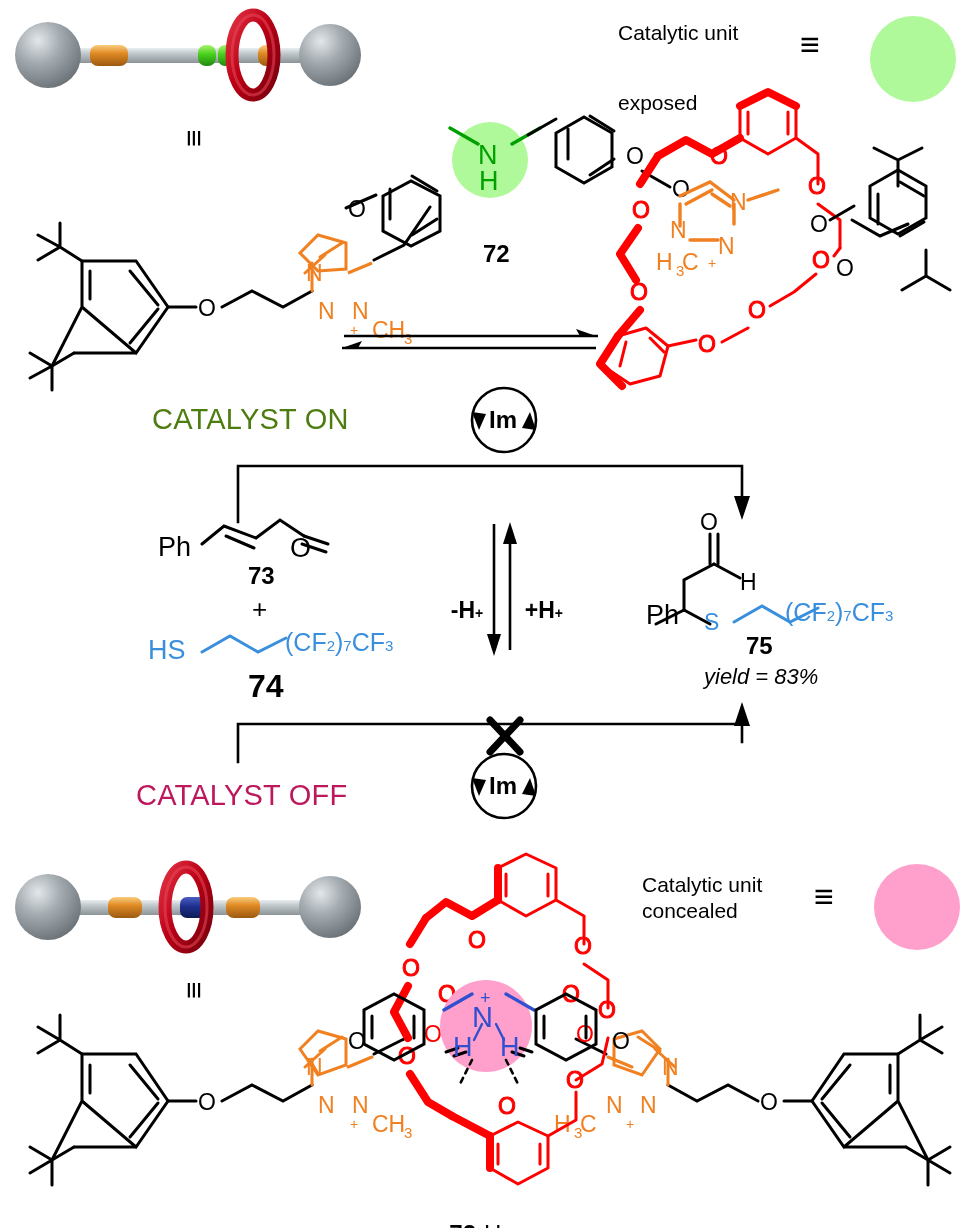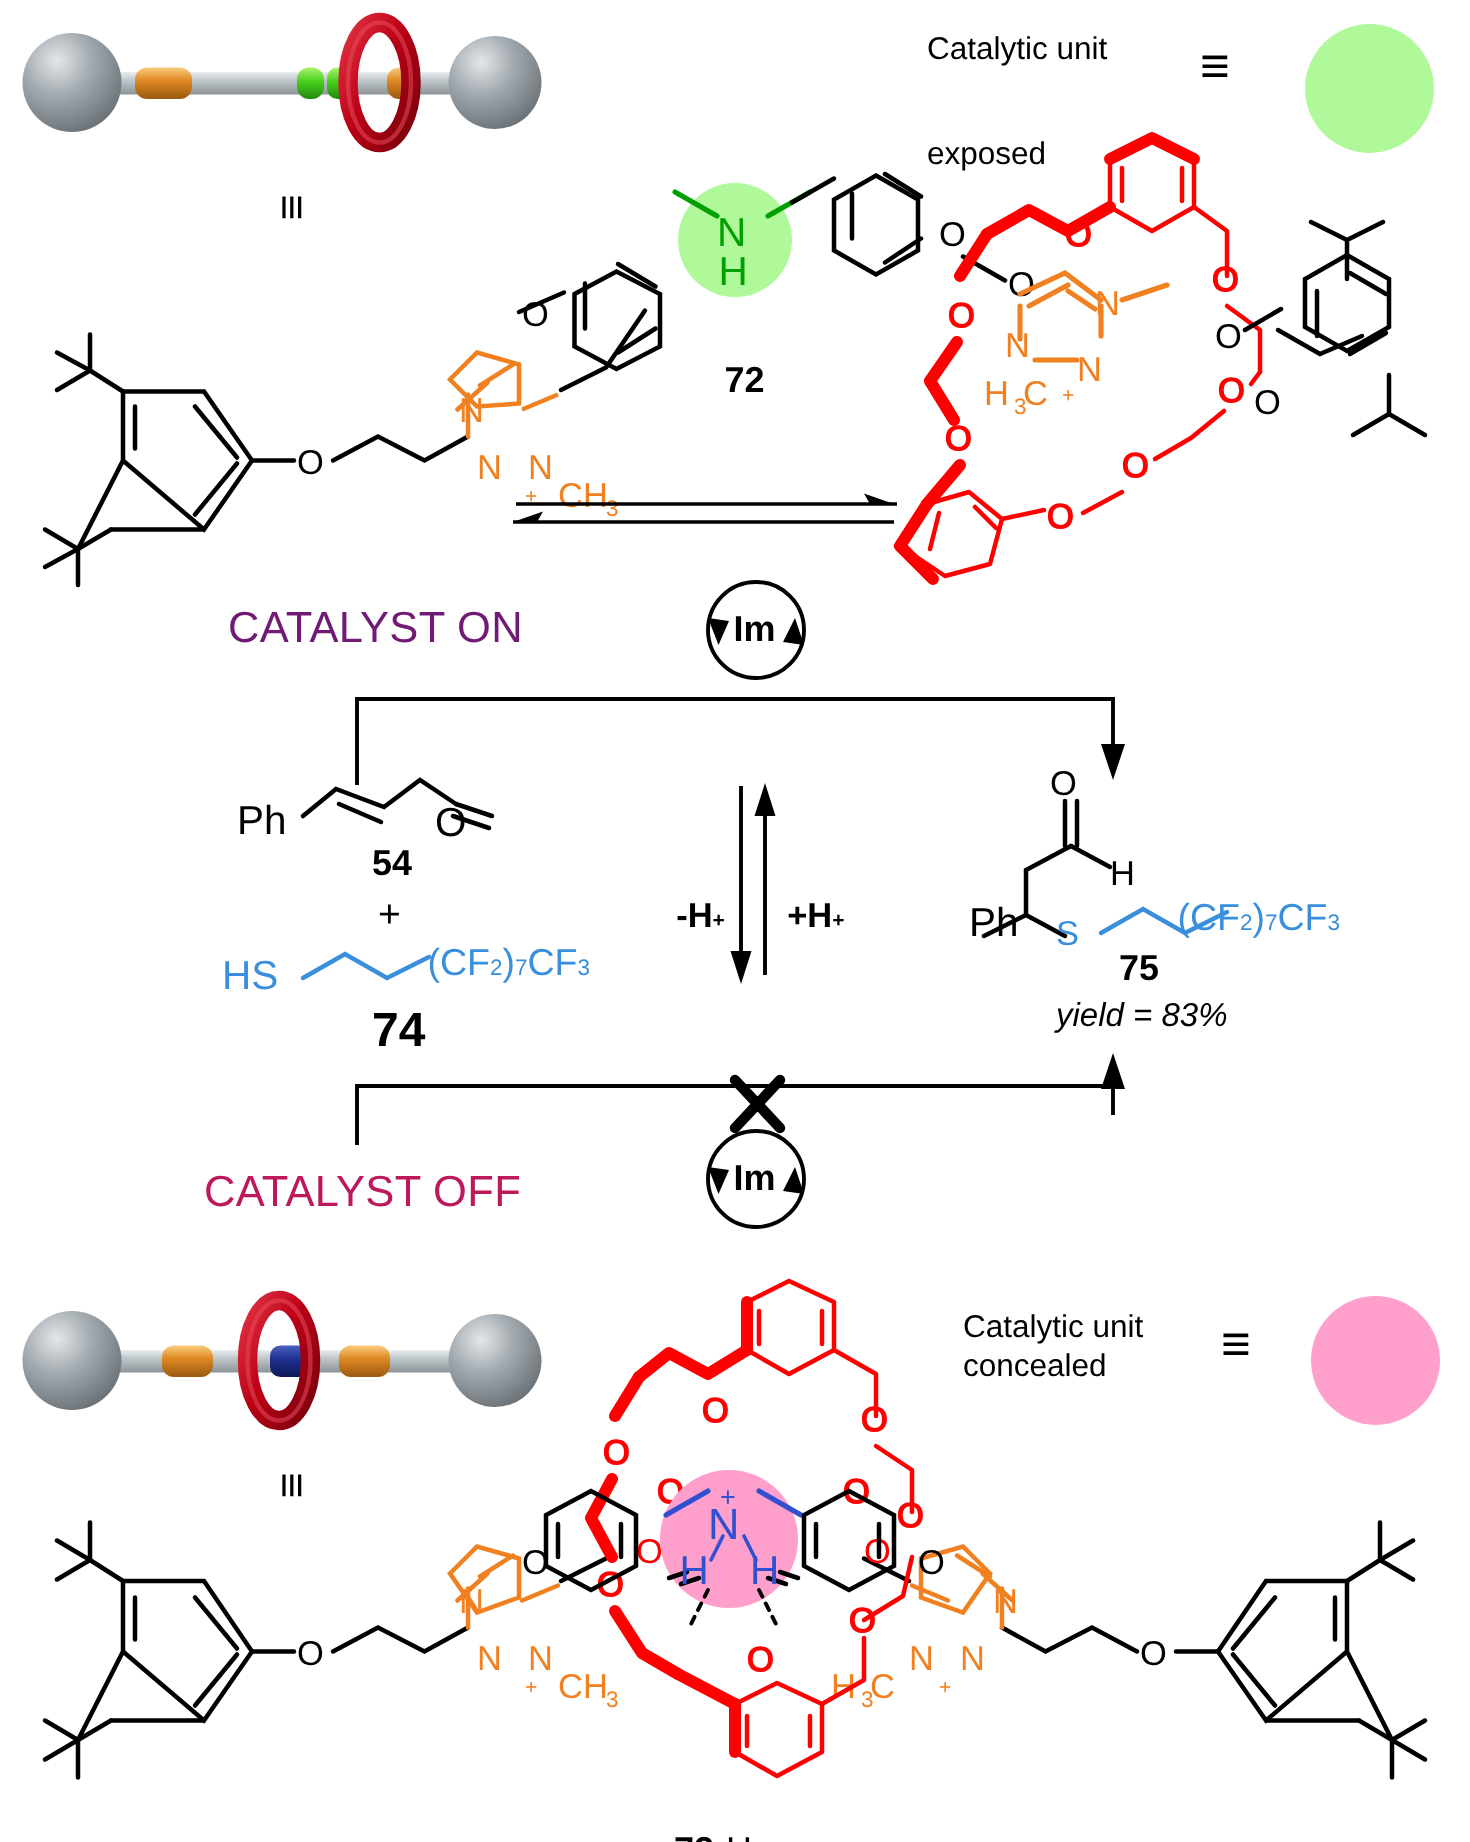--- a/index.html
+++ b/index.html
@@ -3,21 +3,21 @@
 <meta charset="utf-8">
 <style>
   html,body{margin:0;padding:0;background:#fff;}
   body{width:980px;height:1228px;position:relative;overflow:hidden;
        font-family:"Liberation Sans",sans-serif;color:#000;}
   .abs{position:absolute;}
   .txt{white-space:pre;line-height:1.18;}
   svg{overflow:visible;}
 
   .lbl-cat{font-size:27px;font-weight:400;letter-spacing:.2px;}
-  .lbl-on{color:#701a75;}
+  .lbl-on{color:#4d7c0f;}
   .lbl-off{color:#be185d;}
   .legend-txt{font-size:21px;line-height:1.25;}
   .cmpd{font-size:22px;font-weight:bold;}
   .yield{font-size:21px;}
   .eqv{font-size:22px;font-weight:bold;}
   .atom{font-size:23px;font-weight:400;}
   .sub{font-size:15px;}
   .sup{font-size:14px;}
   .identical{font-size:30px;letter-spacing:-1px;}
 </style>
@@ -271,21 +271,21 @@
 <svg width="230" height="90" viewBox="0 0 230 90">
   <g stroke="#000" stroke-width="3" fill="none" stroke-linecap="round">
     <path d="M62,44 L84,26 L116,38 L140,20 L164,36"></path>
     <path d="M86,36 L114,48"></path>
     <path d="M164,36 L188,44 M162,44 L186,52"></path>
   </g>
 </svg>
 </div>
 <div class="abs txt atom" style="left:158px;top:532px;font-size:27px;">Ph</div>
 <div class="abs txt atom" style="left:290px;top:533px;font-size:27px;">O</div>
-<div class="abs txt cmpd" style="left:248px;top:562px;font-size:24px;">54</div>
+<div class="abs txt cmpd" style="left:248px;top:562px;font-size:24px;">73</div>
 
 <div class="abs txt" style="left:252px;top:594px;font-size:26px;">+</div>
 
 <div class="abs" style="left:140px;top:618px;width:250px;height:60px;">
 <svg width="250" height="60" viewBox="0 0 250 60">
   <g stroke="#3a8fdd" stroke-width="3" fill="none" stroke-linecap="round">
     <path d="M62,34 L90,18 L118,34 L146,20"></path>
   </g>
 </svg>
 </div>

